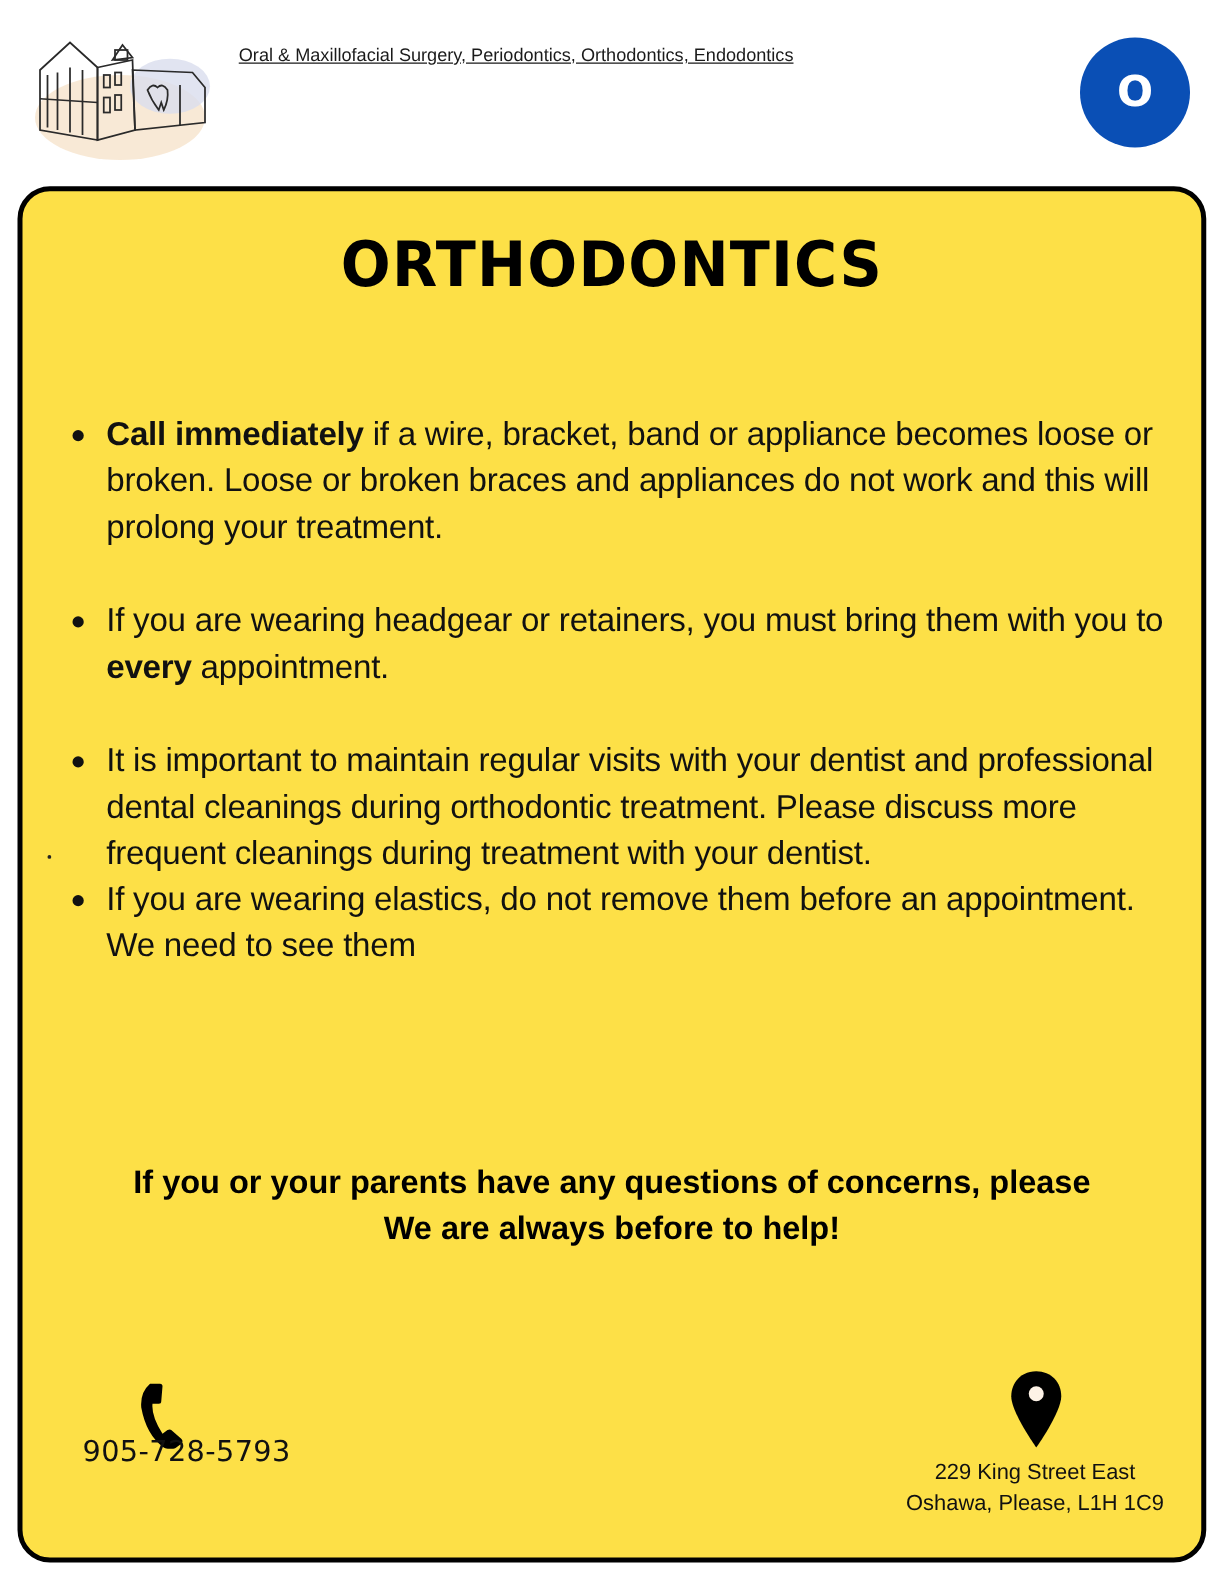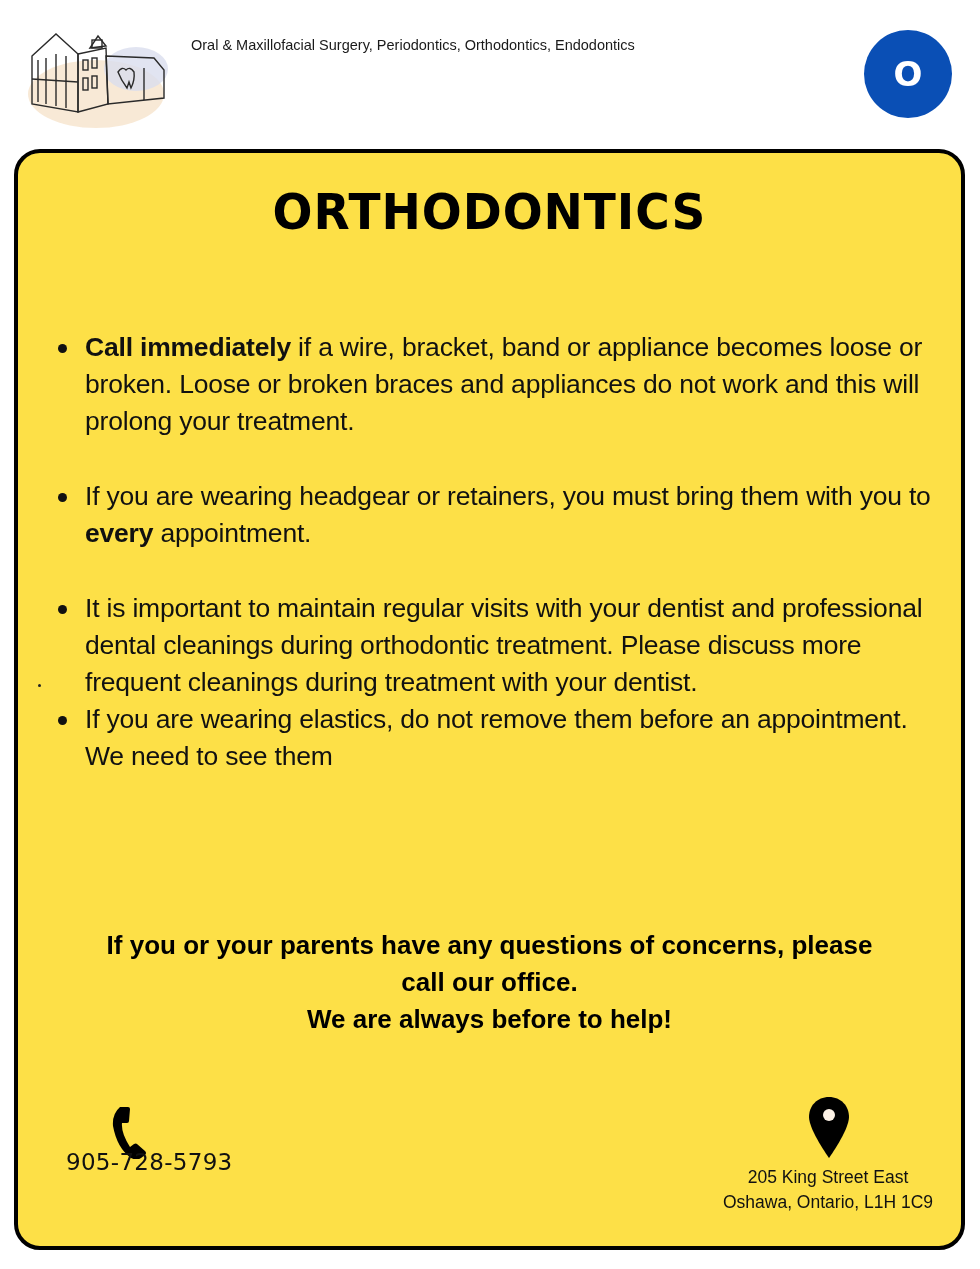--- a/index.html
+++ b/index.html
@@ -15,21 +15,21 @@
     .logo-art { position: absolute; left: 26px; top: 24px; width: 145px; height: 108px; }
     .brand { position: absolute; left: 188px; top: 38px; }
     .brand-name {
       font-family: "DejaVu Sans", sans-serif; font-weight: 300;
       font-size: 40px; line-height: 48px; color: #5b6aae; letter-spacing: 0.2px;
       white-space: nowrap;
     }
     .brand-name .cap { font-size: 52px; }
     .brand-tagline {
       font-family: "Liberation Sans", sans-serif; font-size: 14.5px;
-      color: #1a1a1a; margin-top: -1px; margin-left: 3px; white-space: nowrap;
+      color: #1a1a1a; margin-top: -1px; margin-left: 3px; white-space: nowrap; text-decoration: underline;
     }
     .badge {
       position: absolute; left: 864px; top: 30px; width: 88px; height: 88px;
       border-radius: 50%; background: #0a4fb5; color: #fff;
       display: flex; align-items: center; justify-content: center;
       font-family: "DejaVu Sans", sans-serif; font-weight: bold; font-size: 34px;
     }
 
     
     .card {
@@ -122,31 +122,30 @@
     <ul class="bullets">
       <li class="bullet b1"><b>Call immediately</b><span> if a wire, bracket, band or appliance becomes loose or broken. Loose or broken braces and appliances do not work and this will prolong your treatment.</span></li>
       <li class="bullet b2"><span>If you are wearing headgear or retainers, you must bring them with you to </span><b>every</b><span> appointment.</span></li>
       <li class="bullet b4"><span>It is important to maintain regular visits with your dentist and professional dental cleanings during orthodontic treatment. Please discuss more frequent cleanings during treatment with your dentist.</span></li>
       <li class="bullet b3"><span>If you are wearing elastics, do not remove them before an appointment. We need to see them</span></li>
     </ul>
     <div class="stray-dot"></div>
 
     <div class="closing">
       <span class="line">If you or your parents have any questions of concerns, please</span>
-      <span class="line">call our office.</span>
       <span class="line">We are always before to help!</span>
     </div>
 
     <svg class="phone-icon" viewBox="0 0 46 54">
       <path d="M10,2 l8,0 q2,0 2,2 l-1,12 q0,2 -2,2 l-5,0 q-1,10 8,24 l4,-3 q2,-1 3,0 l8,7 q2,2 0,4 l-4,3 q-4,3 -10,0 q-14,-10 -18,-32 q-1,-12 7,-19z" fill="#000"></path>
     </svg>
     <div class="phone-num">905-728-5793</div>
 
     <svg class="pin-icon" viewBox="0 0 42 64">
       <path d="M21,1 C9,1 1,10 1,21 C1,34 21,62 21,62 C21,62 41,34 41,21 C41,10 33,1 21,1 Z" fill="#000"></path>
       <circle cx="21" cy="19" r="6" fill="#fdf2e6"></circle>
     </svg>
     <div class="address">
-      <span>205 King Street East</span>
-      <span>Oshawa, Ontario, L1H 1C9</span>
+      <span>229 King Street East</span>
+      <span>Oshawa, Please, L1H 1C9</span>
     </div>
   </div>
 </div>
 
 </body></html>

